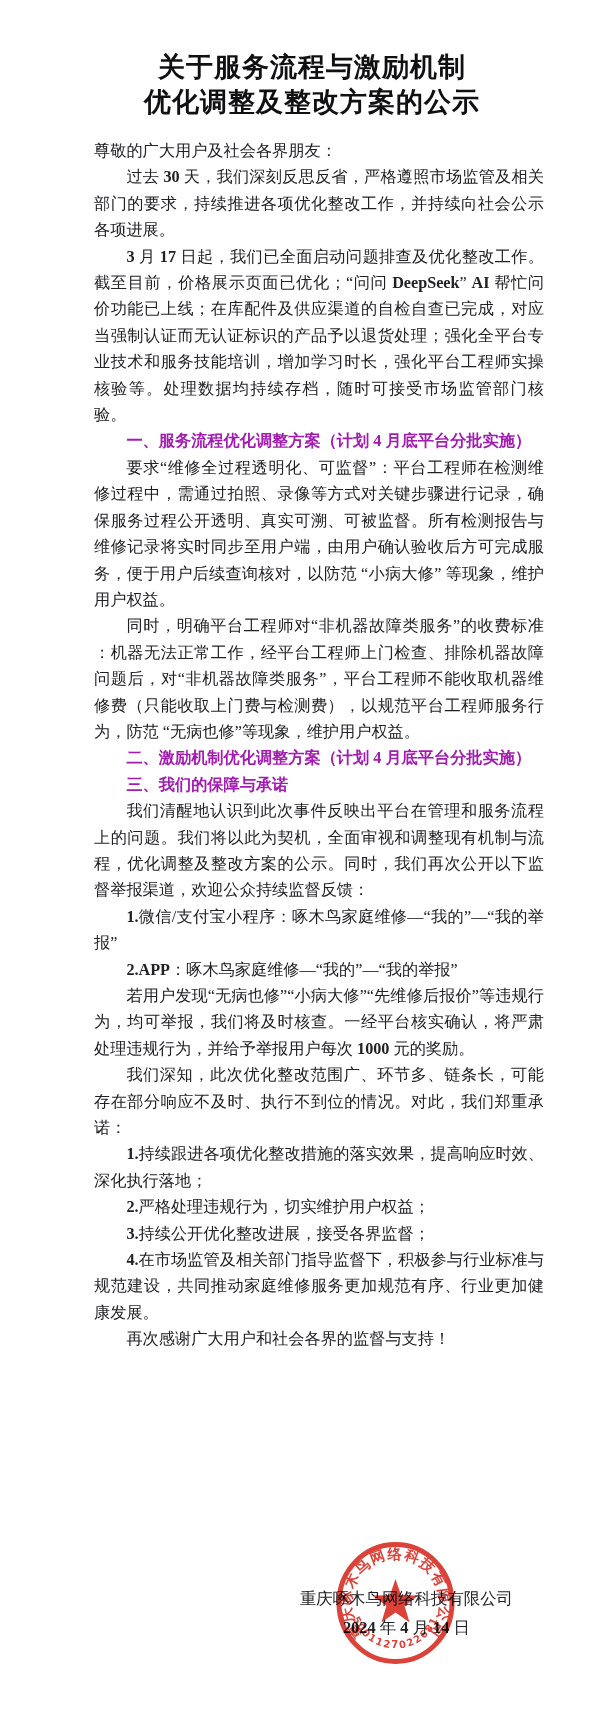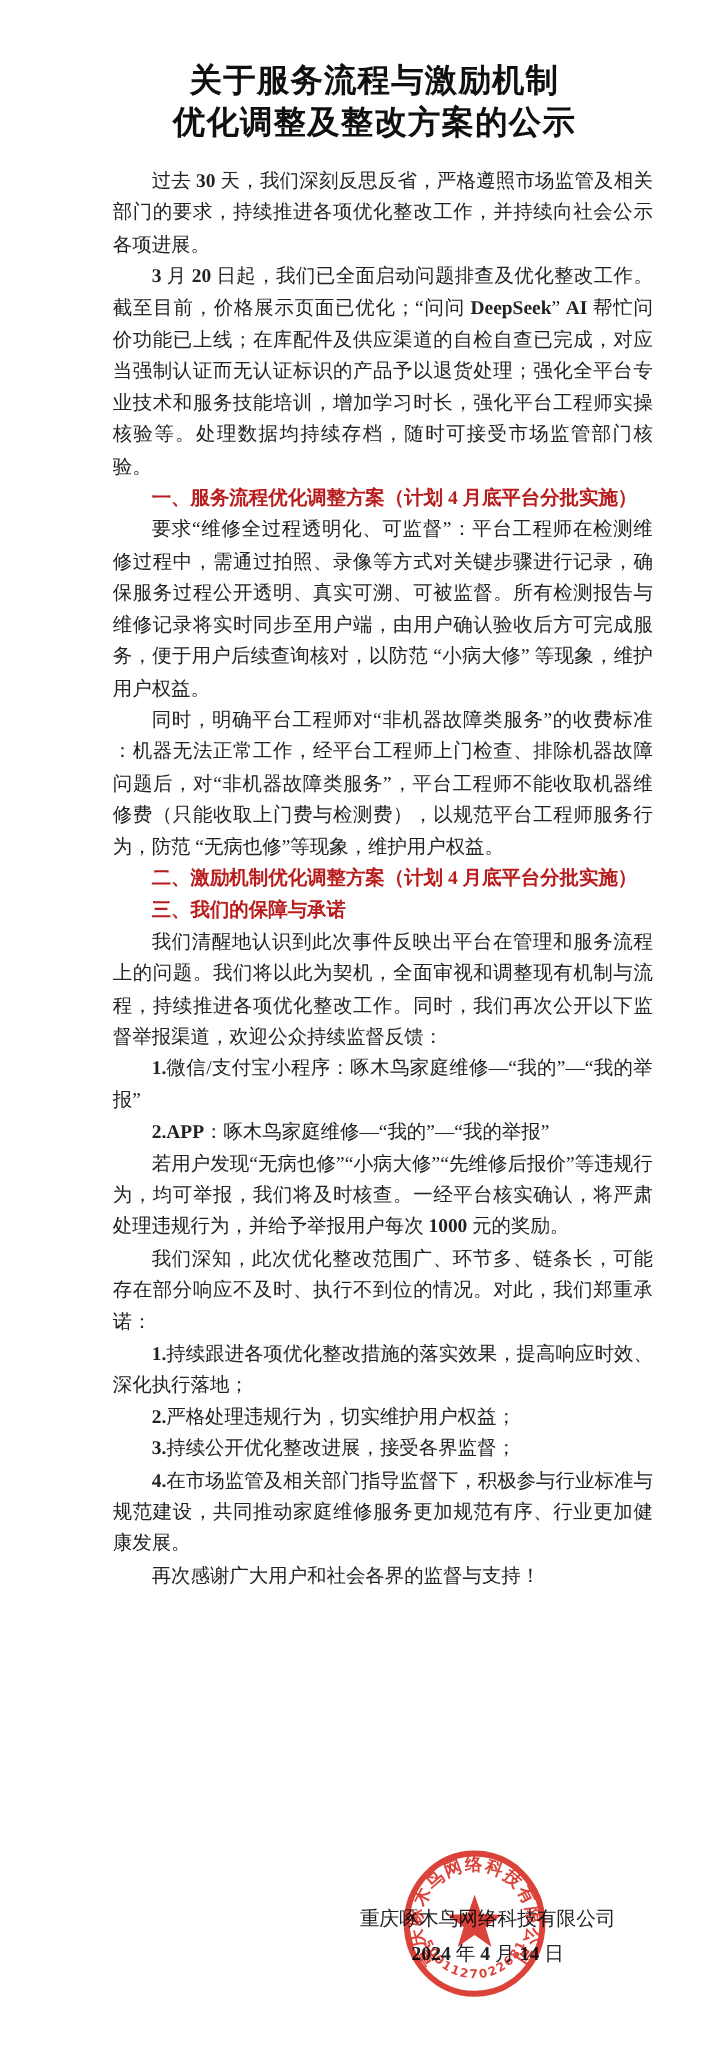--- a/index.html
+++ b/index.html
@@ -27,21 +27,21 @@
   .title .title-line { display: block; }
   .content {
     margin: 18px 68px 0 82px;
     font-size: 16.2px;
     line-height: 26.4px;
     text-align: justify;
   }
   .content p { margin: 0; }
   .salutation { text-indent: 0; }
   .para { text-indent: 2em; }
-  .heading { text-indent: 2em; font-weight: bold; color: #b91c1c; }
+  .heading { text-indent: 2em; font-weight: bold; color: #a21caf; }
   .latin { font-family: "Liberation Serif", serif; font-weight: bold; margin-top: 43px; }
   .signature {
     position: absolute;
     top: 1584px;
     right: 99px;
     text-align: center;
     font-size: 16.4px;
     line-height: 29px;
     white-space: nowrap;
   }
@@ -74,29 +74,30 @@
 <body>
 
 <div class="page">
 
   <h1 class="title">
     <span class="title-line">关于服务流程与激励机制</span>
     <span class="title-line">优化调整及整改方案的公示</span>
   </h1>
 
   <div class="content" id="doc-body">
+    <p class="salutation">尊敬的广大用户及社会各界朋友：</p>
 
   <p class="para">过去 <span class="latin">30</span> 天，我们深刻反思反省，严格遵照市场监管及相关部门的要求，持续推进各项优化整改工作，并持续向社会公示各项进展。</p>
-      <p class="para"><span class="latin">3</span> 月 <span class="latin">20</span> 日起，我们已全面启动问题排查及优化整改工作。截至目前，价格展示页面已优化；“问问 <span class="latin">DeepSeek</span>” <span class="latin">AI</span> 帮忙问价功能已上线；在库配件及供应渠道的自检自查已完成，对应当强制认证而无认证标识的产品予以退货处理；强化全平台专业技术和服务技能培训，增加学习时长，强化平台工程师实操核验等。处理数据均持续存档，随时可接受市场监管部门核验。</p>
+      <p class="para"><span class="latin">3</span> 月 <span class="latin">17</span> 日起，我们已全面启动问题排查及优化整改工作。截至目前，价格展示页面已优化；“问问 <span class="latin">DeepSeek</span>” <span class="latin">AI</span> 帮忙问价功能已上线；在库配件及供应渠道的自检自查已完成，对应当强制认证而无认证标识的产品予以退货处理；强化全平台专业技术和服务技能培训，增加学习时长，强化平台工程师实操核验等。处理数据均持续存档，随时可接受市场监管部门核验。</p>
       <p class="heading">一、服务流程优化调整方案（计划 <span class="latin">4</span> 月底平台分批实施）</p>
       <p class="para">要求“维修全过程透明化、可监督”：平台工程师在检测维修过程中，需通过拍照、录像等方式对关键步骤进行记录，确保服务过程公开透明、真实可溯、可被监督。所有检测报告与维修记录将实时同步至用户端，由用户确认验收后方可完成服务，便于用户后续查询核对，以防范 “小病大修” 等现象，维护用户权益。</p>
       <p class="para">同时，明确平台工程师对“非机器故障类服务”的收费标准 ：机器无法正常工作，经平台工程师上门检查、排除机器故障问题后，对“非机器故障类服务”，平台工程师不能收取机器维修费（只能收取上门费与检测费），以规范平台工程师服务行为，防范 “无病也修”等现象，维护用户权益。</p>
       <p class="heading">二、激励机制优化调整方案（计划 <span class="latin">4</span> 月底平台分批实施）</p>
       <p class="heading">三、我们的保障与承诺</p>
-      <p class="para">我们清醒地认识到此次事件反映出平台在管理和服务流程上的问题。我们将以此为契机，全面审视和调整现有机制与流程，持续推进各项优化整改工作。同时，我们再次公开以下监督举报渠道，欢迎公众持续监督反馈：</p>
+      <p class="para">我们清醒地认识到此次事件反映出平台在管理和服务流程上的问题。我们将以此为契机，全面审视和调整现有机制与流程，优化调整及整改方案的公示。同时，我们再次公开以下监督举报渠道，欢迎公众持续监督反馈：</p>
       <p class="para"><span class="latin">1.</span>微信/支付宝小程序：啄木鸟家庭维修—“我的”—“我的举报”</p>
       <p class="para"><span class="latin">2.APP</span>：啄木鸟家庭维修—“我的”—“我的举报”</p>
       <p class="para">若用户发现“无病也修”“小病大修”“先维修后报价”等违规行为，均可举报，我们将及时核查。一经平台核实确认，将严肃处理违规行为，并给予举报用户每次 <span class="latin">1000</span> 元的奖励。</p>
       <p class="para">我们深知，此次优化整改范围广、环节多、链条长，可能存在部分响应不及时、执行不到位的情况。对此，我们郑重承诺：</p>
       <p class="para"><span class="latin">1.</span>持续跟进各项优化整改措施的落实效果，提高响应时效、深化执行落地；</p>
       <p class="para"><span class="latin">2.</span>严格处理违规行为，切实维护用户权益；</p>
       <p class="para"><span class="latin">3.</span>持续公开优化整改进展，接受各界监督；</p>
       <p class="para"><span class="latin">4.</span>在市场监管及相关部门指导监督下，积极参与行业标准与规范建设，共同推动家庭维修服务更加规范有序、行业更加健康发展。</p>
       <p class="para">再次感谢广大用户和社会各界的监督与支持！</p>
     </div>

